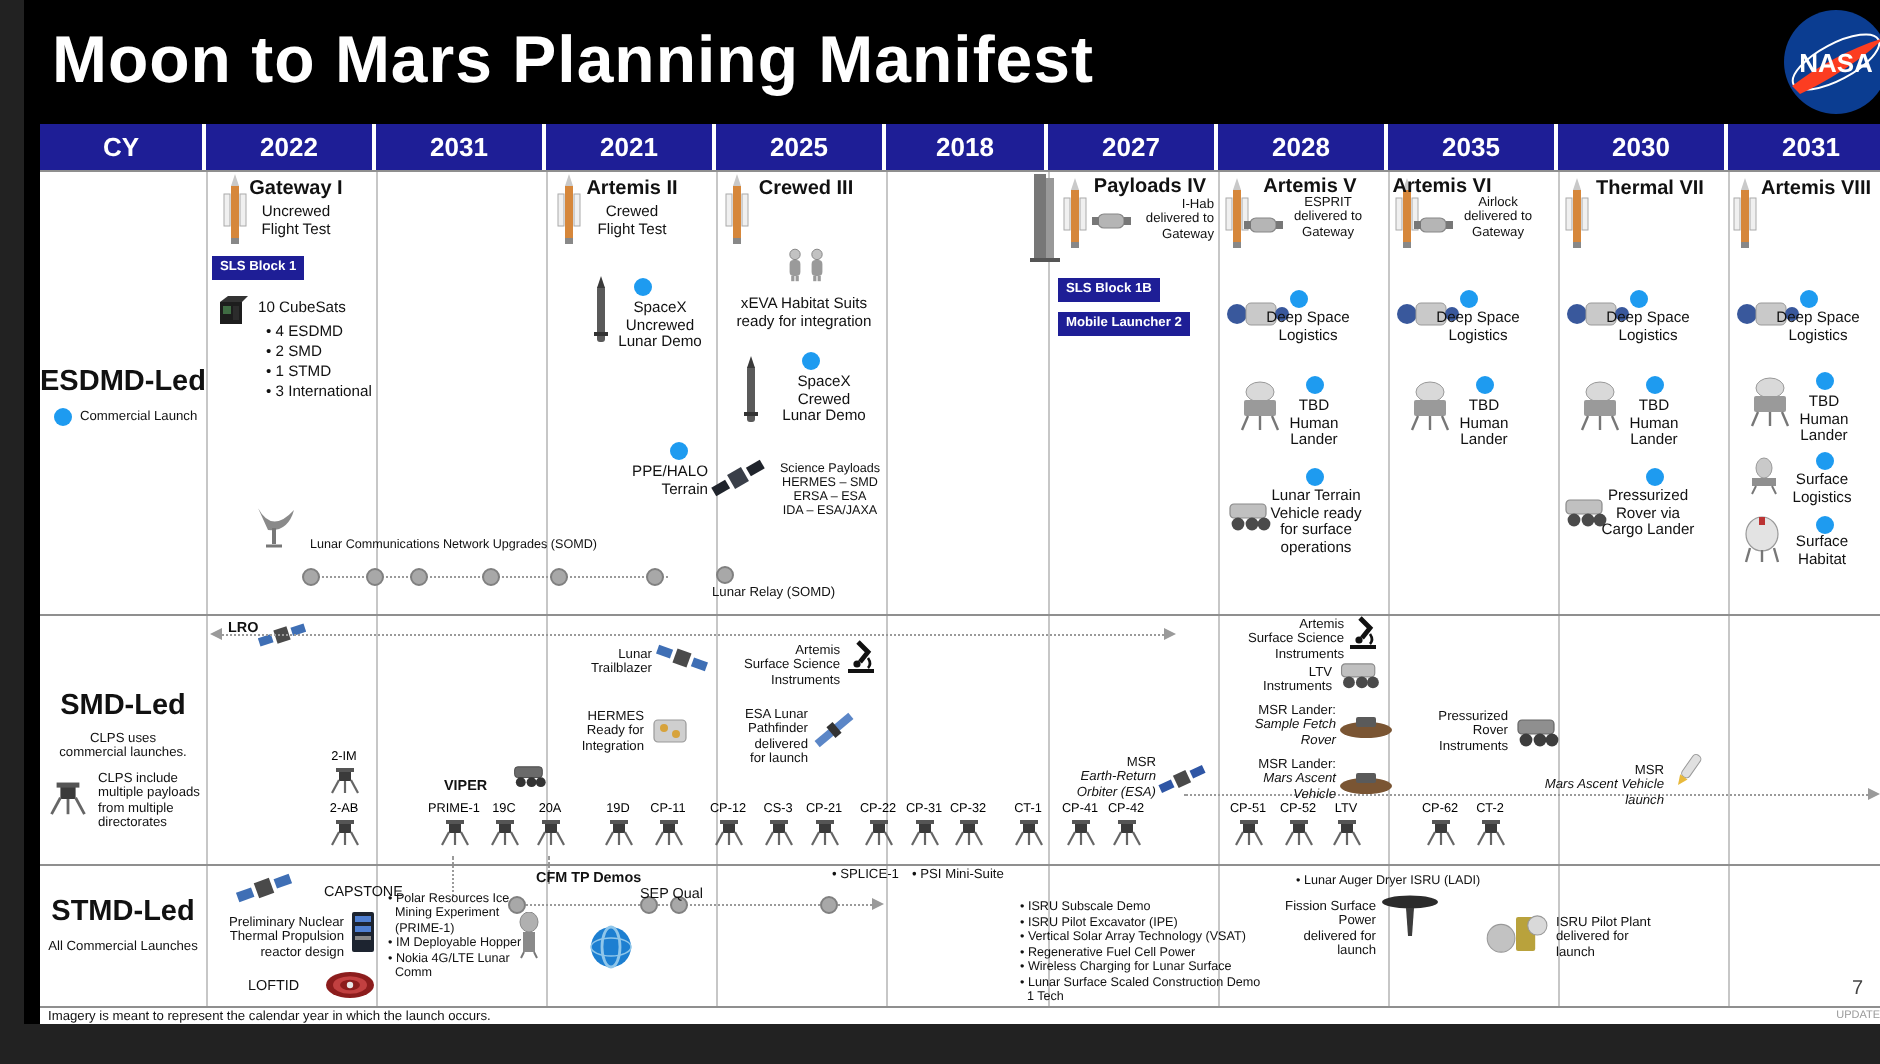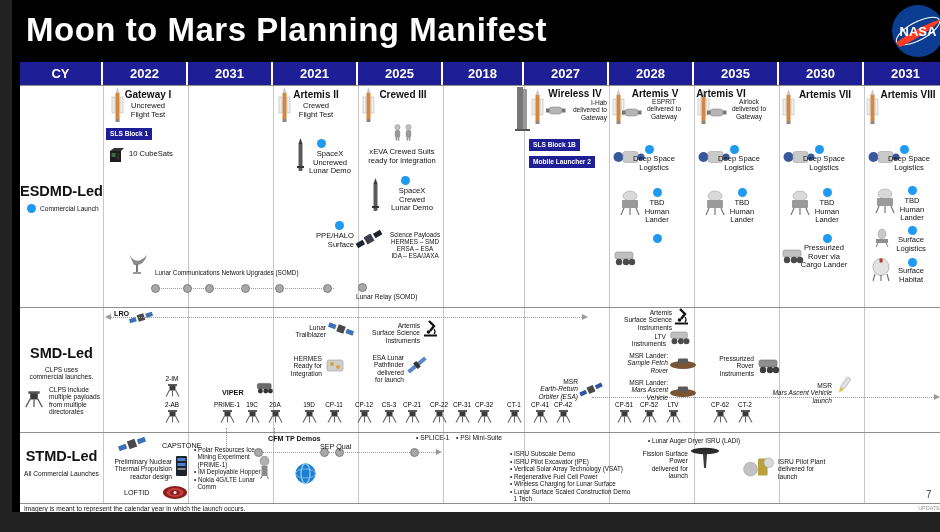--- a/index.html
+++ b/index.html
@@ -85,20 +85,24 @@
   <div class="it c f75" style="left:103px;top:102px;width:66px">Uncrewed
 Flight Test</div>
   <div class="badge" style="left:94px;top:128px">SLS Block 1</div>
   <svg style="left:95px;top:147px" width="17" height="17" viewBox="0 0 17 17">
       <rect x="3" y="4" width="11" height="11" fill="#1d1d1d"></rect>
       <polygon points="3,4 7,1 17,1 14,4" fill="#333"></polygon>
       <rect x="4.5" y="6" width="4" height="4" fill="#3f6b43"></rect>
       <rect x="9.5" y="6" width="3" height="7" fill="#2c2c2c"></rect>
     </svg>
   <div class="it f75" style="left:117px;top:150px">10 CubeSats</div>
+  <div class="it f75" style="left:121px;top:161px;line-height:1.3">• 4 ESDMD
+• 2 SMD
+• 1 STMD
+• 3 International</div>
   <svg style="left:114px;top:252px" width="24" height="22" viewBox="0 0 24 22">
       <path d="M3,2 Q10,15 21,3 Q18,14 8,13 Z" fill="#8a8a8a"></path>
       <line x1="11" y1="12" x2="11" y2="20" stroke="#777" stroke-width="2"></line>
       <line x1="7" y1="21" x2="15" y2="21" stroke="#777" stroke-width="1.5"></line>
     </svg>
   <div class="it f6" style="left:143px;top:269px;white-space:nowrap">Lunar Communications Network Upgrades (SOMD)</div>
   <div class="dotl" style="left:140px;top:288px;width:182px"></div>
   <i class="gdot" style="left:139px;top:284px"></i>
   <i class="gdot" style="left:171px;top:284px"></i>
   <i class="gdot" style="left:193px;top:284px"></i>
@@ -120,21 +124,21 @@
       <rect x="3.5" y="5" width="4" height="28" rx="1.5" fill="#5a5a5a"></rect>
       <polygon points="3.5,6 5.5,0 7.5,6" fill="#3a3a3a"></polygon>
       <rect x="2" y="28" width="7" height="2" fill="#333"></rect>
     </svg>
   <i class="dot" style="left:305px;top:139px"></i>
   <div class="it c f75" style="left:292px;top:150px;width:52px">SpaceX
 Uncrewed
 Lunar Demo</div>
   <i class="dot" style="left:323px;top:221px"></i>
   <div class="it r f75" style="left:294px;top:232px;width:48px">PPE/HALO
-Surface</div>
+Terrain</div>
 
   <svg style="left:350px;top:87px" width="13" height="42" viewBox="0 0 13 42">
       <rect x="4.5" y="6" width="4" height="26" fill="#d6873b"></rect>
       <polygon points="4.5,6 6.5,0 8.5,6" fill="#c9c9c9"></polygon>
       <rect x="1" y="10" width="3" height="16" fill="#f0f0f0" stroke="#aaa" stroke-width="0.5"></rect>
       <rect x="9" y="10" width="3" height="16" fill="#f0f0f0" stroke="#aaa" stroke-width="0.5"></rect>
       <rect x="4.5" y="32" width="4" height="3" fill="#888"></rect>
     </svg>
   <div class="it c b f10" style="left:358px;top:89px;width:66px">Crewed III</div>
   <svg style="left:381px;top:124px" width="9" height="17" viewBox="0 0 9 17">
@@ -142,21 +146,21 @@
       <rect x="1.8" y="6" width="5.4" height="8" rx="2" fill="#9a9a9a"></rect>
       <rect x="2.6" y="14" width="1.6" height="2.6" fill="#9a9a9a"></rect>
       <rect x="4.8" y="14" width="1.6" height="2.6" fill="#9a9a9a"></rect>
     </svg>
   <svg style="left:392px;top:124px" width="9" height="17" viewBox="0 0 9 17">
       <circle cx="4.5" cy="3.2" r="2.6" fill="#c2c2c2" stroke="#888" stroke-width="0.5"></circle>
       <rect x="1.8" y="6" width="5.4" height="8" rx="2" fill="#9a9a9a"></rect>
       <rect x="2.6" y="14" width="1.6" height="2.6" fill="#9a9a9a"></rect>
       <rect x="4.8" y="14" width="1.6" height="2.6" fill="#9a9a9a"></rect>
     </svg>
-  <div class="it c f75" style="left:348px;top:148px;width:84px">xEVA Crewed Suits
+  <div class="it c f75" style="left:348px;top:148px;width:84px">xEVA Habitat Suits
 ready for integration</div>
   <svg style="left:358px;top:178px" width="11" height="36" viewBox="0 0 11 36">
       <rect x="3.5" y="5" width="4" height="28" rx="1.5" fill="#5a5a5a"></rect>
       <polygon points="3.5,6 5.5,0 7.5,6" fill="#3a3a3a"></polygon>
       <rect x="2" y="28" width="7" height="2" fill="#333"></rect>
     </svg>
   <i class="dot" style="left:389px;top:176px"></i>
   <div class="it c f75" style="left:372px;top:187px;width:56px">SpaceX
 Crewed
 Lunar Demo</div>
@@ -179,21 +183,21 @@
       <rect x="8" y="4" width="4" height="40" fill="#999"></rect>
       <rect x="0" y="44" width="15" height="2" fill="#555"></rect>
     </svg>
   <svg style="left:519px;top:88px" width="13" height="44" viewBox="0 0 13 42">
       <rect x="4.5" y="6" width="4" height="26" fill="#d6873b"></rect>
       <polygon points="4.5,6 6.5,0 8.5,6" fill="#c9c9c9"></polygon>
       <rect x="1" y="10" width="3" height="16" fill="#f0f0f0" stroke="#aaa" stroke-width="0.5"></rect>
       <rect x="9" y="10" width="3" height="16" fill="#f0f0f0" stroke="#aaa" stroke-width="0.5"></rect>
       <rect x="4.5" y="32" width="4" height="3" fill="#888"></rect>
     </svg>
-  <div class="it c b f10" style="left:532px;top:88px;width:62px">Wireless IV</div>
+  <div class="it c b f10" style="left:532px;top:88px;width:62px">Payloads IV</div>
   <svg style="left:534px;top:104px" width="20" height="13" viewBox="0 0 20 13">
       <rect x="3" y="3" width="13" height="7" rx="3" fill="#b5b5b5" stroke="#888" stroke-width="0.6"></rect>
       <rect x="0" y="4.5" width="3.5" height="4" fill="#777"></rect>
       <rect x="16" y="4.5" width="3.5" height="4" fill="#777"></rect>
     </svg>
   <div class="it r f65" style="left:553px;top:99px;width:42px">I-Hab
 delivered to
 Gateway</div>
   <div class="badge" style="left:517px;top:139px">SLS Block 1B</div>
   <div class="badge" style="left:517px;top:156px">Mobile Launcher 2</div>
@@ -233,20 +237,24 @@
   <div class="it c f75" style="left:622px;top:199px;width:46px">TBD
 Human
 Lander</div>
   <svg style="left:600px;top:250px" width="26" height="16" viewBox="0 0 26 16">
       <rect x="3" y="2" width="18" height="7" rx="2" fill="#c0c0c0" stroke="#8a8a8a" stroke-width="0.6"></rect>
       <circle cx="7" cy="12" r="3.2" fill="#4a4a4a"></circle>
       <circle cx="14" cy="12" r="3.2" fill="#4a4a4a"></circle>
       <circle cx="20" cy="12" r="3.2" fill="#4a4a4a"></circle>
     </svg>
   <i class="dot" style="left:641px;top:234px"></i>
+  <div class="it c f75" style="left:616px;top:244px;width:60px">Lunar Terrain
+Vehicle ready
+for surface
+operations</div>
 
   <svg style="left:685px;top:87px" width="13" height="46" viewBox="0 0 13 42">
       <rect x="4.5" y="6" width="4" height="26" fill="#d6873b"></rect>
       <polygon points="4.5,6 6.5,0 8.5,6" fill="#c9c9c9"></polygon>
       <rect x="1" y="10" width="3" height="16" fill="#f0f0f0" stroke="#aaa" stroke-width="0.5"></rect>
       <rect x="9" y="10" width="3" height="16" fill="#f0f0f0" stroke="#aaa" stroke-width="0.5"></rect>
       <rect x="4.5" y="32" width="4" height="3" fill="#888"></rect>
     </svg>
   <div class="it c b f10" style="left:678px;top:88px;width:62px">Artemis VI</div>
   <svg style="left:695px;top:106px" width="20" height="13" viewBox="0 0 20 13">
@@ -277,21 +285,21 @@
 Human
 Lander</div>
 
   <svg style="left:770px;top:87px" width="13" height="46" viewBox="0 0 13 42">
       <rect x="4.5" y="6" width="4" height="26" fill="#d6873b"></rect>
       <polygon points="4.5,6 6.5,0 8.5,6" fill="#c9c9c9"></polygon>
       <rect x="1" y="10" width="3" height="16" fill="#f0f0f0" stroke="#aaa" stroke-width="0.5"></rect>
       <rect x="9" y="10" width="3" height="16" fill="#f0f0f0" stroke="#aaa" stroke-width="0.5"></rect>
       <rect x="4.5" y="32" width="4" height="3" fill="#888"></rect>
     </svg>
-  <div class="it c b f10" style="left:781px;top:89px;width:64px">Artemis VII</div>
+  <div class="it c b f10" style="left:781px;top:89px;width:64px">Thermal VII</div>
   <svg style="left:771px;top:147px" width="32" height="20" viewBox="0 0 32 20">
       <circle cx="5.5" cy="10" r="5" fill="#39589c"></circle>
       <rect x="10" y="4.5" width="15" height="11" rx="2.5" fill="#c9c9c9" stroke="#999" stroke-width="0.5"></rect>
       <circle cx="28" cy="10" r="3.5" fill="#39589c"></circle>
     </svg>
   <i class="dot" style="left:803px;top:145px"></i>
   <div class="it c f75" style="left:784px;top:155px;width:56px">Deep Space
 Logistics</div>
   <svg style="left:776px;top:190px" width="24" height="26" viewBox="0 0 24 26">
       <ellipse cx="12" cy="6" rx="7" ry="5" fill="#d9d9d9" stroke="#999" stroke-width="0.5"></ellipse>

